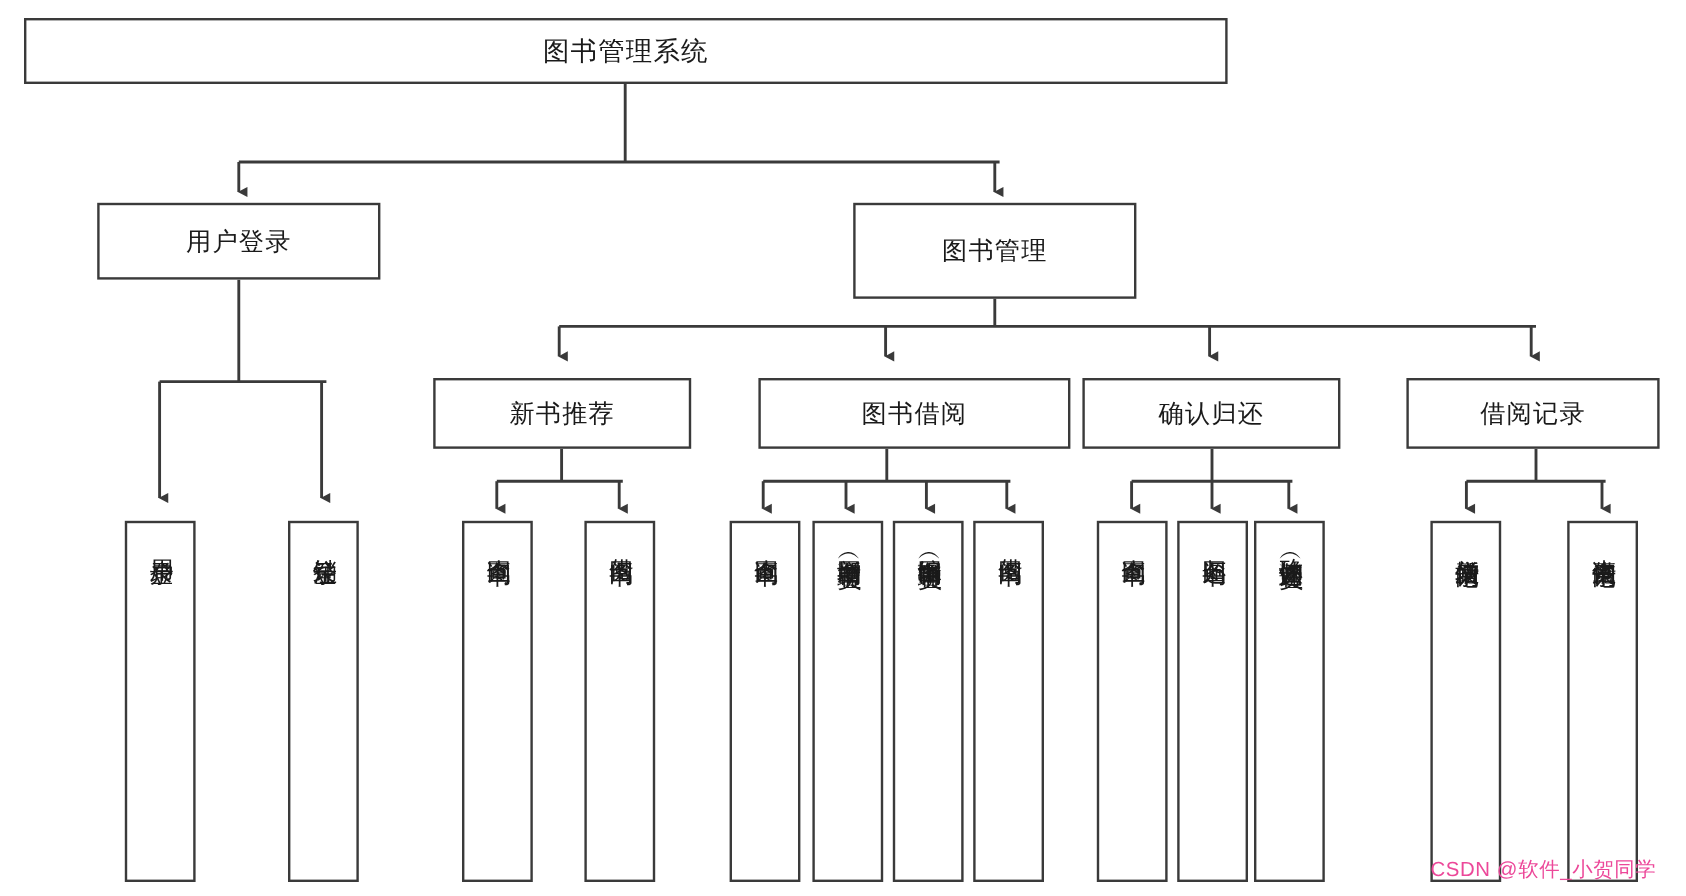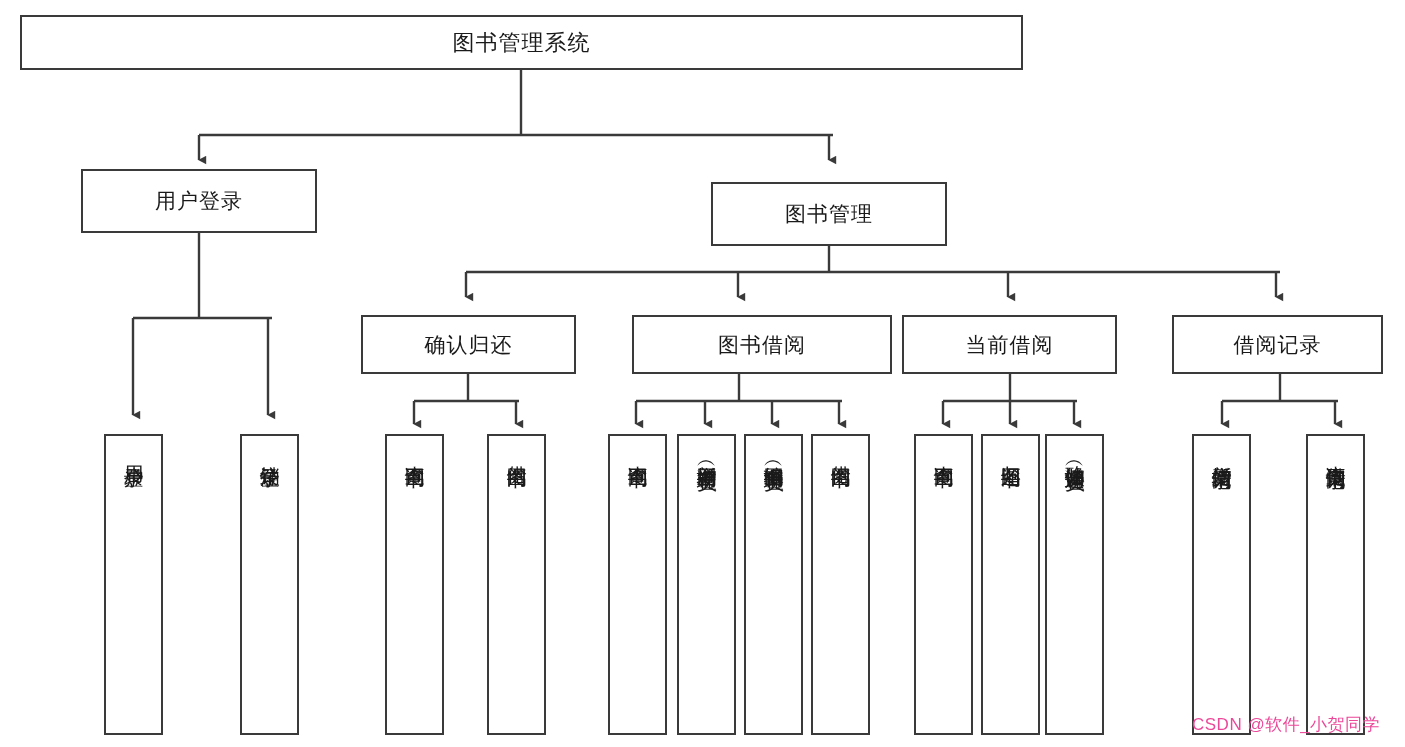--- a/index.html
+++ b/index.html
@@ -122,34 +122,34 @@
   </svg>
 
   <div class="node root" style="left:20px; top:15px; width:1003px; height:55px;justify-content:center;">
     <span>图书管理系统</span>
   </div>
 
   <div class="node horiz" style="left:81px; top:169px; width:236px; height:64px;">
     <span>用户登录</span>
   </div>
 
-  <div class="node horiz" style="left:711px; top:169px; width:236px; height:64px;margin-top:13px;">
+  <div class="node horiz" style="left:711px; top:169px; width:236px; height:80px;">
     <span>图书管理</span>
   </div>
 
   <div class="node horiz" style="left:361px; top:315px; width:215px; height:59px;">
-    <span>确认归还</span>
+    <span>新书推荐</span>
   </div>
 
   <div class="node horiz" style="left:632px; top:315px; width:260px; height:59px;">
     <span>图书借阅</span>
   </div>
 
   <div class="node horiz" style="left:902px; top:315px; width:215px; height:59px;">
-    <span>当前借阅</span>
+    <span>确认归还</span>
   </div>
 
   <div class="node horiz" style="left:1172px; top:315px; width:211px; height:59px;">
     <span>借阅记录</span>
   </div>
 
   <div class="node leaf" style="left:104px; top:434px; width:59px; height:301px;">
     <span class="vtext">用户登录</span>
   </div>
 

